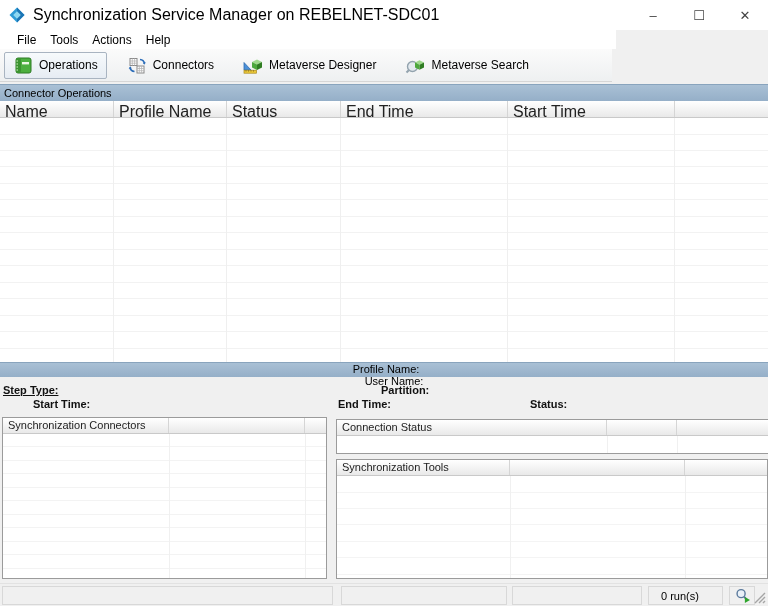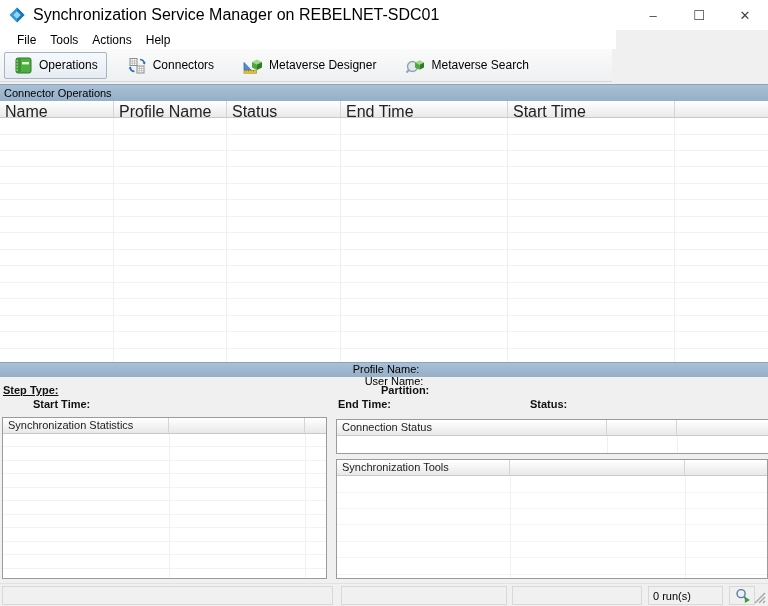--- a/index.html
+++ b/index.html
@@ -82,21 +82,21 @@
     background-image:linear-gradient(#f0f0f0,#f0f0f0),linear-gradient(#f0f0f0,#f0f0f0),
       repeating-linear-gradient(to bottom,#fff 0 15.5px,#f4f4f4 15.5px 16.5px);
     background-size:1px 100%,1px 100%,100% 100%;
     background-position:173px 0,348px 0,0 0;
     background-repeat:no-repeat,no-repeat,repeat; }
 
   
   .statusbar { position:absolute; left:0; top:583px; width:768px; height:23px; background:#f0f0f0;
                border-top:1px solid #e2e2e2; }
   .status-cell { position:absolute; top:2px; height:19px; border:1px solid #d8d8d8;
-                 font-size:11px; color:#000; display:flex; align-items:center; padding-left:4px; }
+                 font-size:11px; color:#000; display:flex; align-items:center; padding-left:12px; }
   .grip { position:absolute; right:1px; bottom:1px; width:13px; height:13px; }
 </style>
 </head>
 <body>
 
 <div class="titlebar">
   <svg class="app-icon" viewBox="0 0 16 16">
     <path d="M8 0.5 L15.5 8 8 15.5 0.5 8 Z" fill="#2e9bd6"></path>
     <path d="M8 0.5 L15.5 8 8 15.5 Z" fill="#1b75b5"></path>
     <path d="M8 4.2 L11.8 8 8 11.8 4.2 8 Z" fill="#8ed8f2"></path>
@@ -186,21 +186,21 @@
 </div>
 
 <div class="detail-label" style="left:3px; top:384px;text-decoration:underline;">Step Type:</div>
 <div class="detail-label" style="left:3px; top:398px;margin-left:30px;">Start Time:</div>
 <div class="detail-label" style="left:338px; top:384px;margin-left:43px;">Partition:</div>
 <div class="detail-label" style="left:338px; top:398px;">End Time:</div>
 <div class="detail-label" style="left:530px; top:398px;">Status:</div>
 
 <div class="panel" id="stats-panel">
   <div class="panel-header">
-    <div class="col" style="width:166px">Synchronization Statistics</div>
+    <div class="col" style="width:166px">Synchronization Connectors</div>
     <div class="col" style="width:136px"></div>
     <div class="col" style="width:21px;border-right:none"></div>
   </div>
   <div class="panel-body"></div>
 </div>
 
 <div class="panel" id="conn-panel">
   <div class="panel-header">
     <div class="col" style="width:270px">Connection Status</div>
     <div class="col" style="width:70px"></div>

